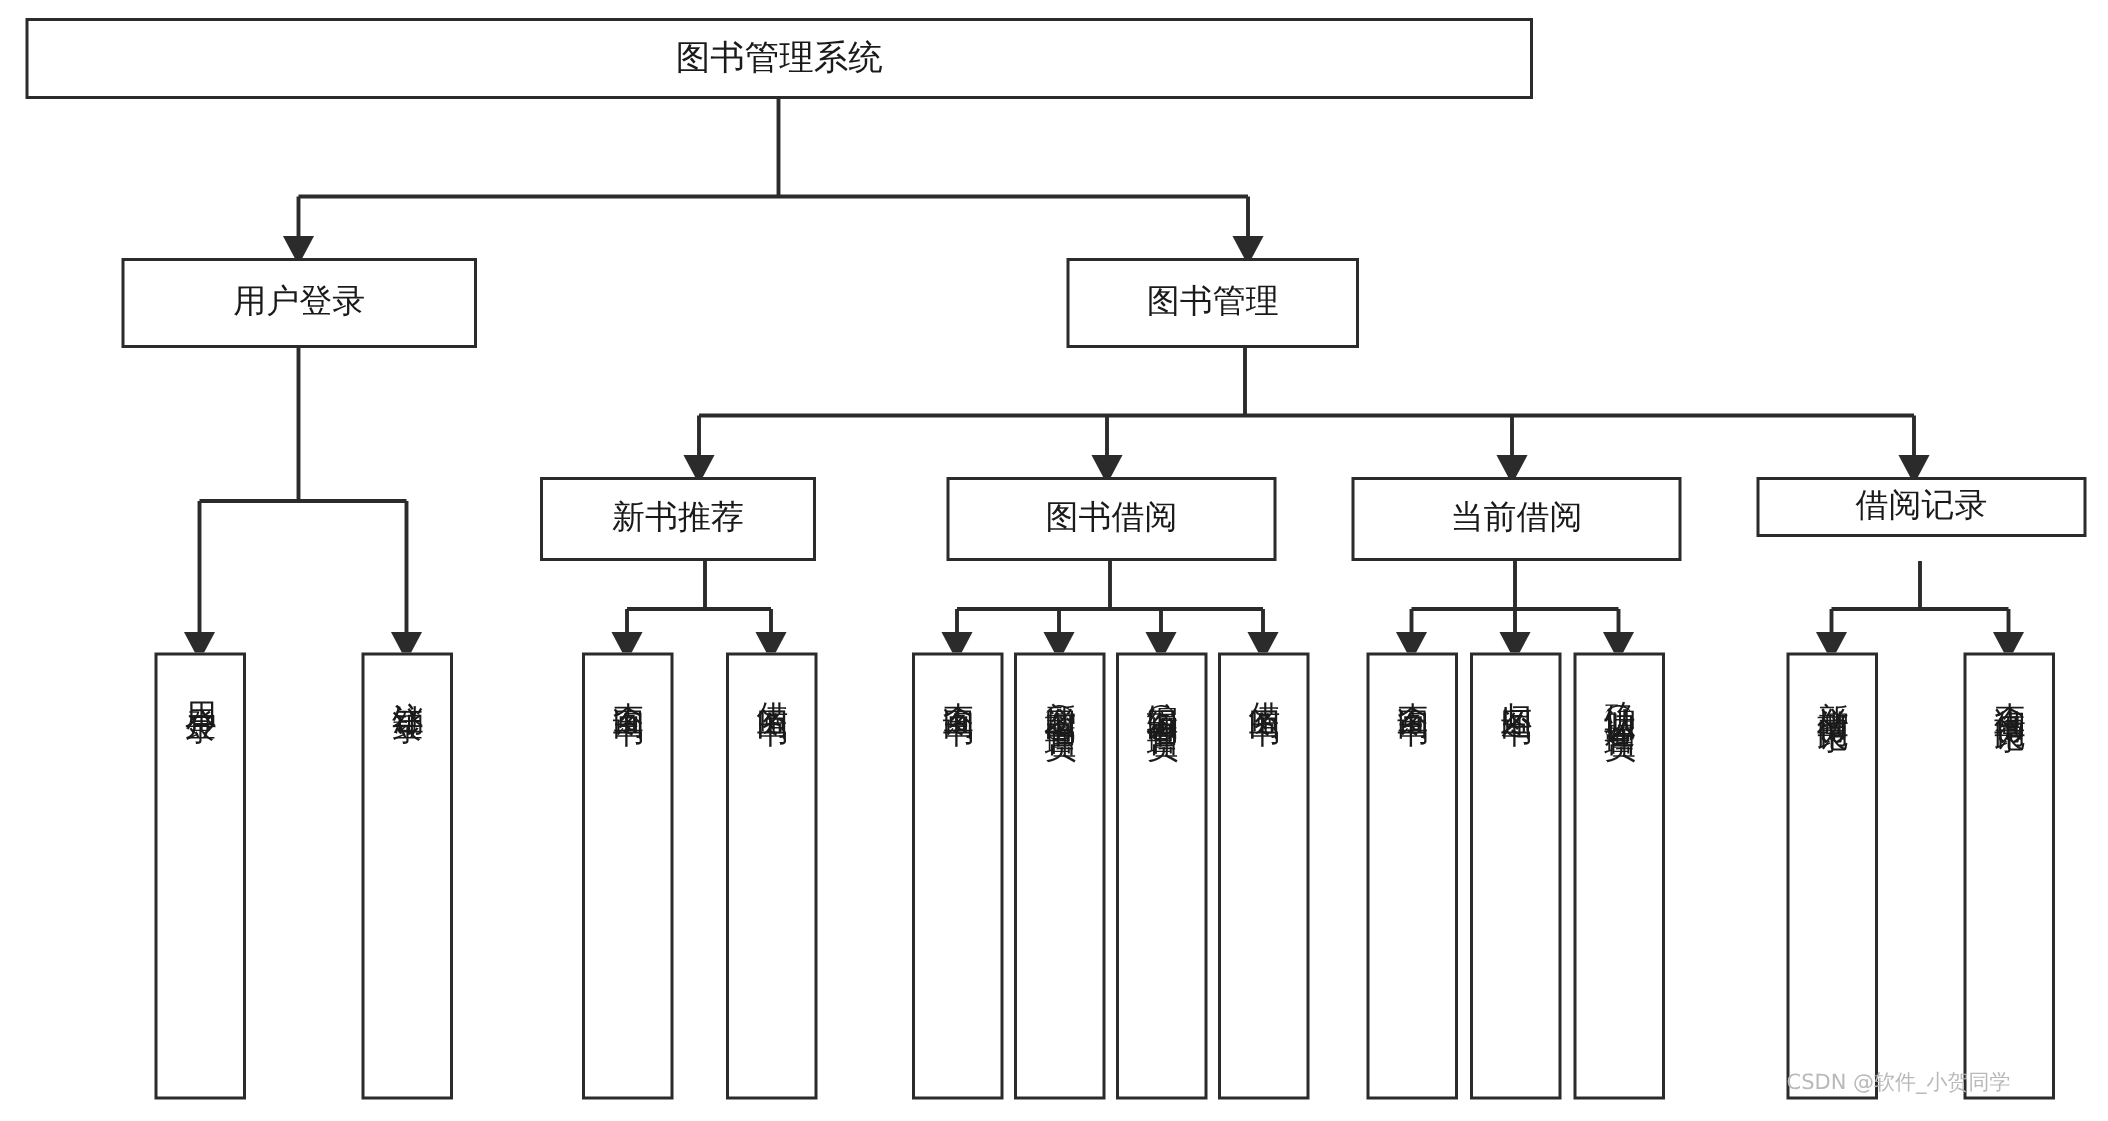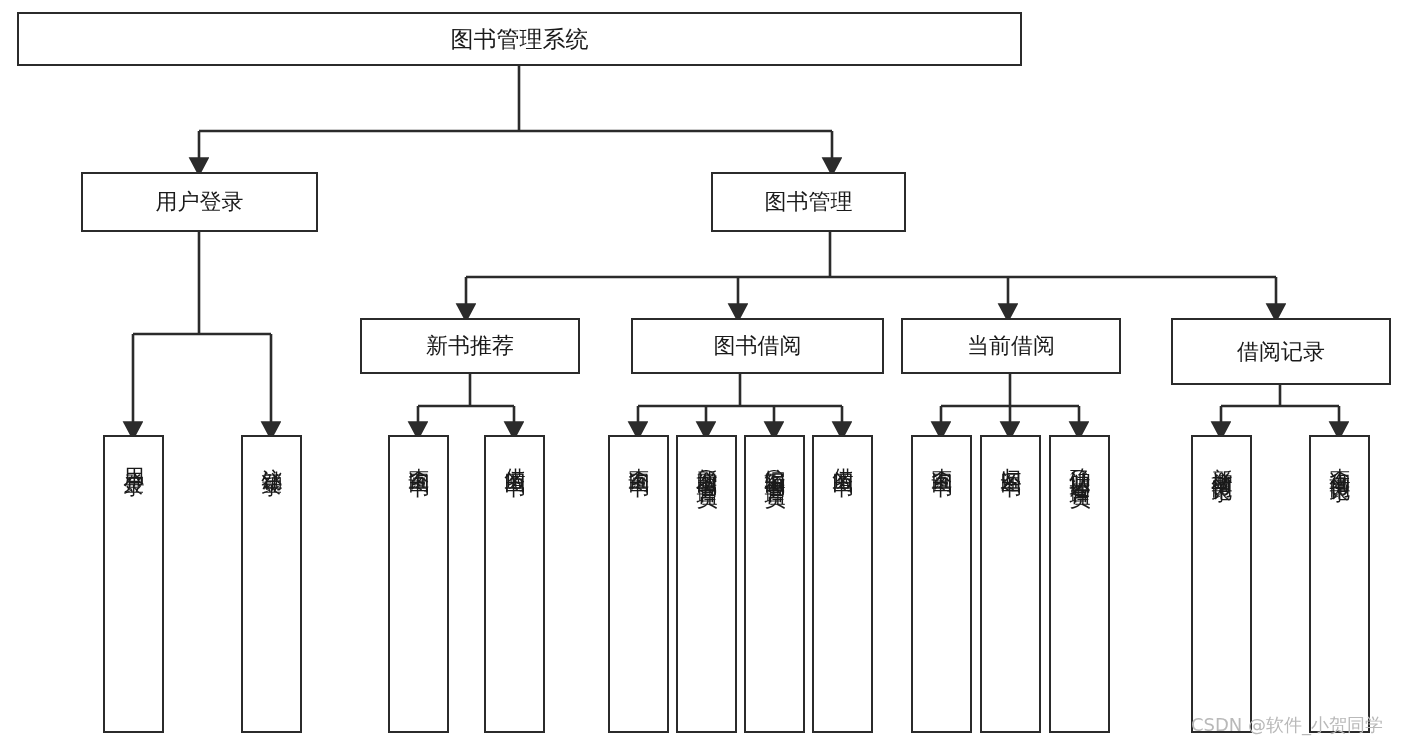--- a/index.html
+++ b/index.html
@@ -54,21 +54,21 @@
     text-orientation: upright;
     font-size: 21px;
     letter-spacing: 3px;
     line-height: 1;
     white-space: nowrap;
   }
   #watermark {
     position: absolute;
     left: 1191px;
     top: 713px;
-    font-size: 18px;
+    font-size: 14px;
     color: #b9b9b9;
     white-space: nowrap;
     z-index: 3;
     font-family: "DejaVu Sans", "Liberation Sans", sans-serif;
   }
 </style>
 </head>
 <body>
 
 <div id="diagram-root">
@@ -127,30 +127,30 @@
     <span class="node-label">图书管理系统</span>
   </div>
 
   <div class="node level2" style="left:81px; top:172px; width:237px; height:60px;">
     <span class="node-label">用户登录</span>
   </div>
   <div class="node level2" style="left:711px; top:172px; width:195px; height:60px;">
     <span class="node-label">图书管理</span>
   </div>
 
-  <div class="node level3" style="left:360px; top:318px; width:220px; height:56px;">
+  <div class="node level3" style="left:360px; top:318px; width:184px; height:56px;">
     <span class="node-label">新书推荐</span>
   </div>
-  <div class="node level3" style="left:631px; top:318px; width:253px; height:56px;">
+  <div class="node level3" style="left:631px; top:318px; width:220px; height:56px;">
     <span class="node-label">图书借阅</span>
   </div>
   <div class="node level3" style="left:901px; top:318px; width:220px; height:56px;justify-content:center;">
     <span class="node-label">当前借阅</span>
   </div>
-  <div class="node level3" style="left:1171px; top:318px; width:220px; height:67px;">
+  <div class="node level3" style="left:1171px; top:318px; width:220px; height:40px;">
     <span class="node-label">借阅记录</span>
   </div>
 
   <div class="node leaf" style="left:103px; top:435px; width:61px; height:298px;">
     <span class="node-label">用户登录</span>
   </div>
   <div class="node leaf" style="left:241px; top:435px; width:61px; height:298px;">
     <span class="node-label">注销登录</span>
   </div>
 

